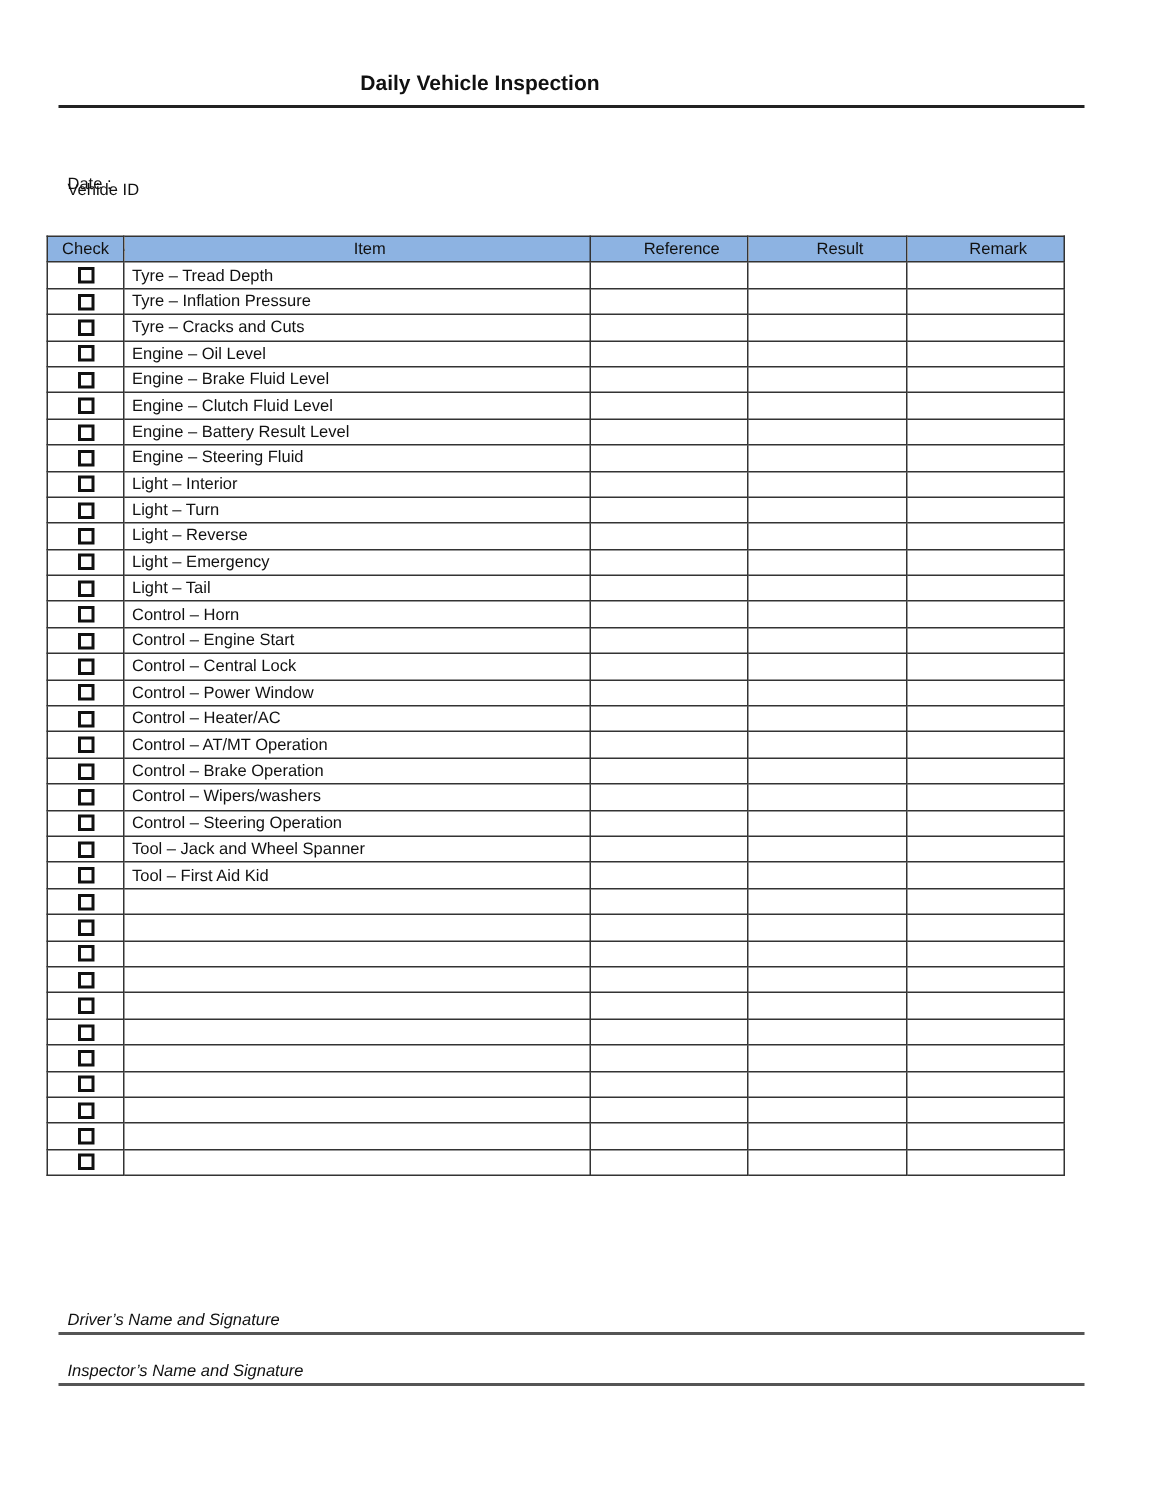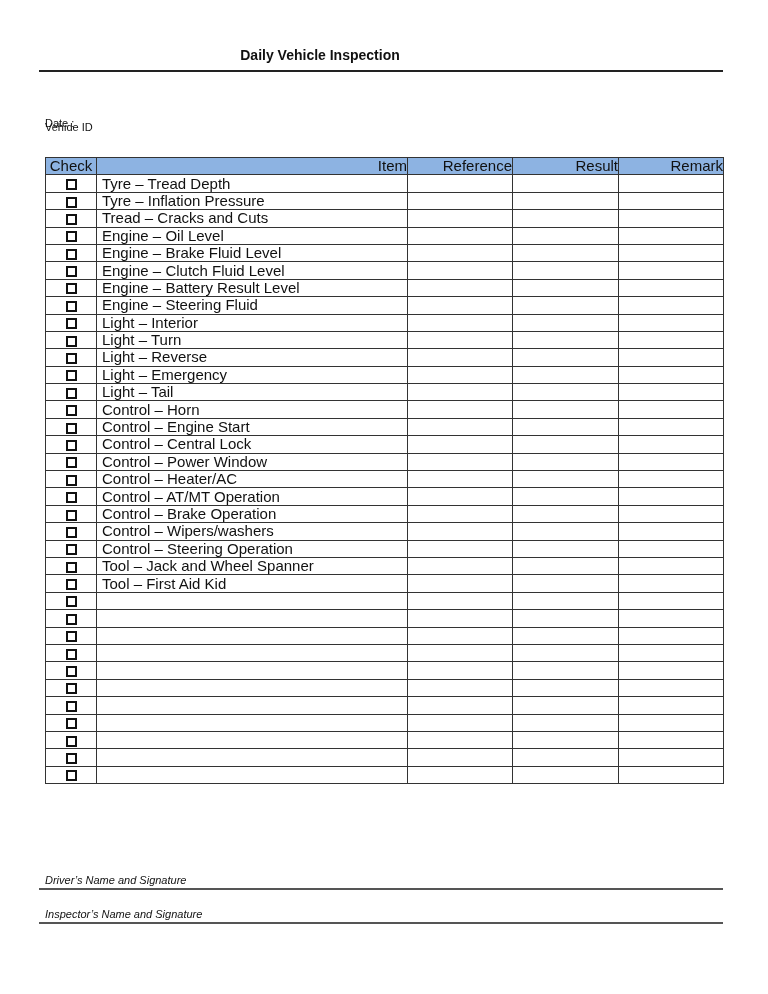--- a/index.html
+++ b/index.html
@@ -1,22 +1,22 @@
 <!DOCTYPE html>
 <html><head>
 <meta charset="utf-8">
 <style>
   html, body { margin: 0; padding: 0; background: #ffffff; }
   body { width: 768px; height: 994px; position: relative; font-family: "Liberation Sans", sans-serif; color: #111; overflow: hidden; }
   .title { position: absolute; left: 0; width: 640px; top: 47px; text-align: center; font-weight: bold; font-size: 14px; }
   .title-rule { position: absolute; left: 39px; width: 684px; top: 70px; border-top: 2px solid #222; }
   .field { position: absolute; left: 45px; font-size: 11px; margin-top: 31px; }
-  table.grid { position: absolute; left: 45px; top: 157px; border-collapse: collapse; width: 678px; table-layout: fixed; font-size: 15px; }
+  table.grid { position: absolute; left: 31px; top: 157px; border-collapse: collapse; width: 678px; table-layout: fixed; font-size: 11px; }
   table.grid th, table.grid td { border: 1px solid #333; height: 16.4px; padding: 0 0 0 5px; line-height: 14px; white-space: nowrap; overflow: hidden; }
-  table.grid th { background: #8db3e2; font-weight: normal; text-align: right; padding-left: 17px; }
+  table.grid th { background: #8db3e2; font-weight: normal; text-align: center; padding-left: 17px; }
   table.grid th.c-check { text-align: center; padding: 0; }
   table.grid td.c-check { text-align: center; padding: 0; }
   .cb { display: inline-block; width: 7px; height: 7px; border: 2px solid #111; vertical-align: middle; cursor: pointer; }
   .sig { position: absolute; left: 45px; font-size: 11px; font-style: italic; }
   .sig-rule { position: absolute; left: 39px; width: 684px; border-top: 2px solid #555; }
 </style>
 </head>
 <body>
 
 <div class="title">Daily Vehicle Inspection</div>
@@ -53,21 +53,21 @@
       </tr>
       <tr>
         <td class="c-check"><span class="cb"></span></td>
         <td>Tyre – Inflation Pressure</td>
         <td></td>
         <td></td>
         <td></td>
       </tr>
       <tr>
         <td class="c-check"><span class="cb"></span></td>
-        <td>Tread – Cracks and Cuts</td>
+        <td>Tyre – Cracks and Cuts</td>
         <td></td>
         <td></td>
         <td></td>
       </tr>
       <tr>
         <td class="c-check"><span class="cb"></span></td>
         <td>Engine – Oil Level</td>
         <td></td>
         <td></td>
         <td></td>

